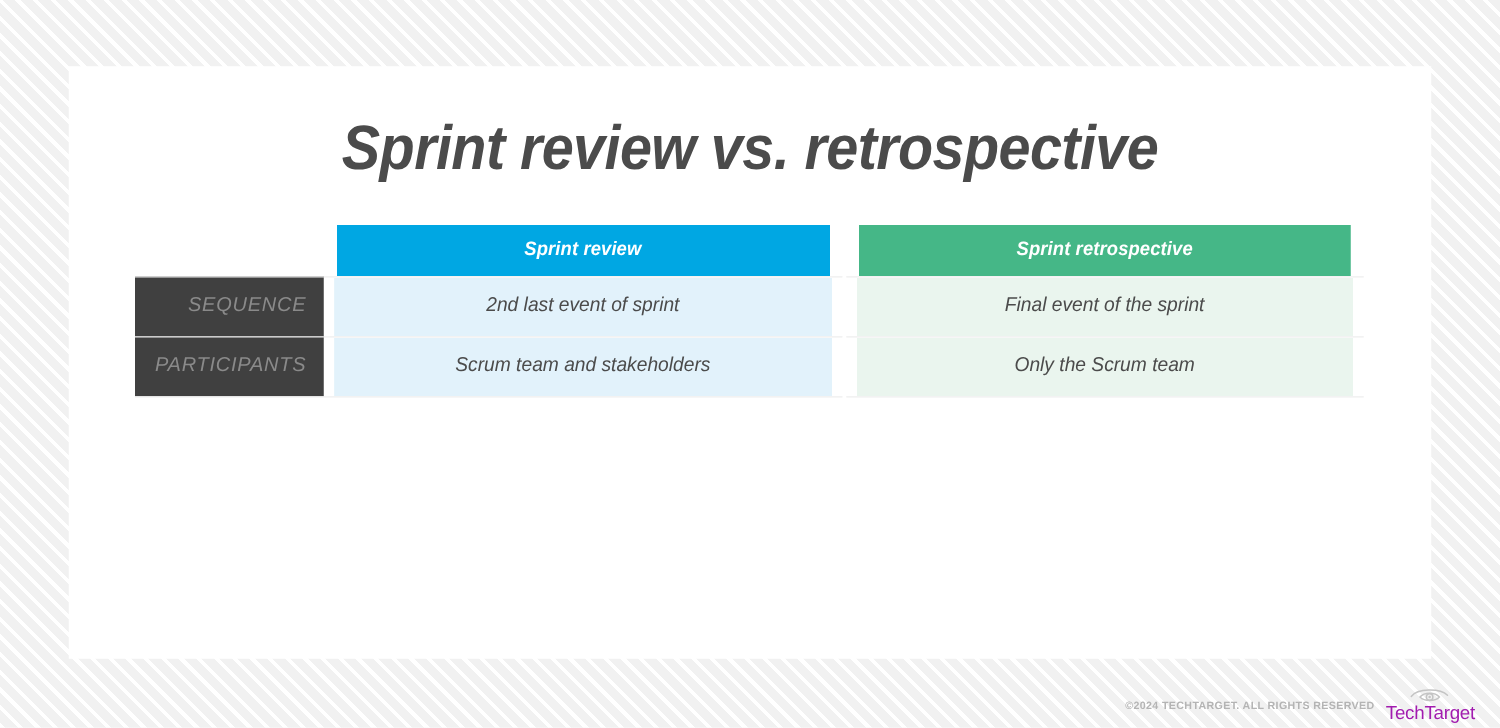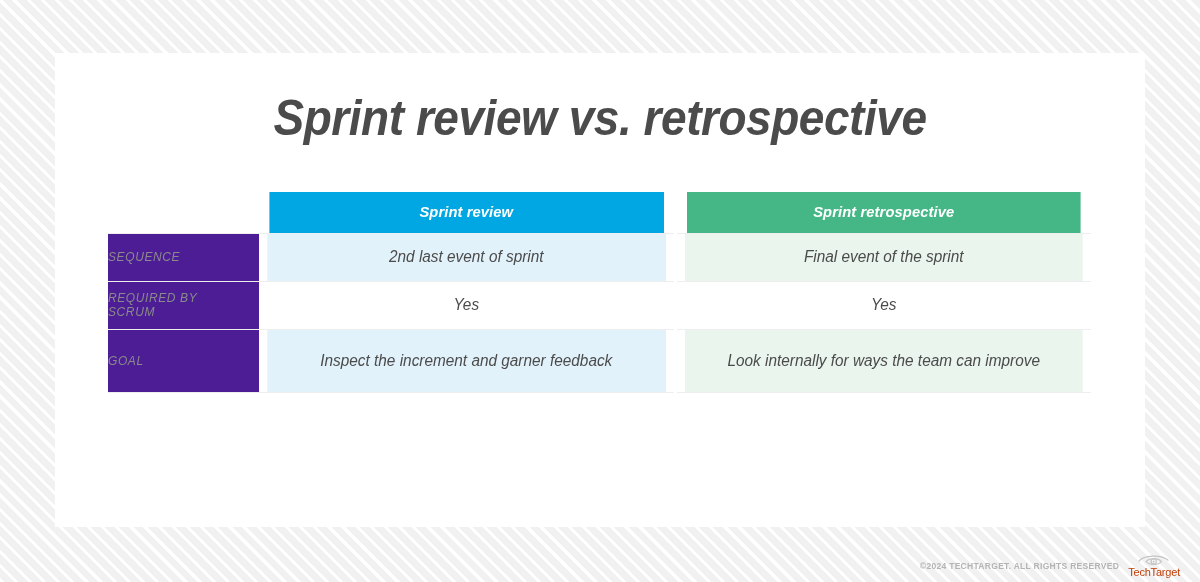--- a/index.html
+++ b/index.html
@@ -48,21 +48,21 @@
     font-family: "Liberation Sans Narrow", "Liberation Sans", sans-serif;
     letter-spacing: -0.5px;
     transform: scaleX(0.92);
     transform-origin: center top;
   }
 
   
   .table-wrap {
     position: absolute;
     left: 53px;
-    top: 139px;
+    top: 127px;
     width: 983px;
   }
 
   .cmp-table {
     width: 100%;
     border-collapse: collapse;
     table-layout: fixed;
   }
 
   .cmp-table col.col-label { width: 151px; }
@@ -85,25 +85,26 @@
   .head-a { background: #00a7e3; }
   .head-b { background: #45b787; border-left: 3px solid #ffffff; }
 
   
   .cmp-table tbody tr { border-bottom: 1px solid #eeeeee; }
   .cmp-table tbody tr:first-child { border-top: 1px solid #eeeeee; }
 
   td.lbl {
     height: 48px;
     padding-right: 14px;
+    text-align: right;
     vertical-align: middle;
-    font-size: 12px;
+    font-size: 16px;
     letter-spacing: 0.6px;
     color: #8a8a8a;
-    background: #4c1d95;
+    background: #404040;
     text-transform: uppercase;
     font-family: "Liberation Sans Narrow", "Liberation Sans", sans-serif;
   }
 
   td.val {
     height: 48px;
     text-align: center;
     vertical-align: middle;
     font-size: 16px;
     color: #4b4b4b;
@@ -140,22 +141,22 @@
   }
 
   .tt-logo {
     display: flex;
     flex-direction: column;
     align-items: center;
     line-height: 1;
   }
   .tt-eye { display: block; margin-bottom: 1px; }
   .tt-word {
-    font-size: 11px;
-    color: #c2410c;
+    font-size: 15px;
+    color: #a21caf;
     font-family: "Liberation Sans Narrow", "Liberation Sans", sans-serif;
     letter-spacing: -0.2px;
     text-align: center;
   }
 </style>
 </head>
 <body>
 
 <div class="card">
 
@@ -177,32 +178,27 @@
       </thead>
       <tbody>
 
         <tr class="tint">
           <td class="lbl">Sequence</td>
           <td class="val val-a">2nd last event of sprint</td>
           <td class="val val-b">Final event of the sprint</td>
         </tr>
 
 
-
-        <tr class="plain">
-          <td class="lbl">Required by Scrum</td>
-          <td class="val val-a">Yes</td>
-          <td class="val val-b">Yes</td>
+        <tr class="tint">
+          <td class="lbl">Participants</td>
+          <td class="val val-a">Scrum team and stakeholders</td>
+          <td class="val val-b">Only the Scrum team</td>
         </tr>
 
-        <tr class="tint tall">
-          <td class="lbl">Goal</td>
-          <td class="val val-a">Inspect the increment and garner feedback</td>
-          <td class="val val-b">Look internally for ways the team can improve</td>
-        </tr>
+
 
       </tbody>
     </table>
   </div>
 
 </div>
 
 <div class="footer">
   <span class="copyright">©2024 TECHTARGET. ALL RIGHTS RESERVED</span>
   <span class="tt-logo">

